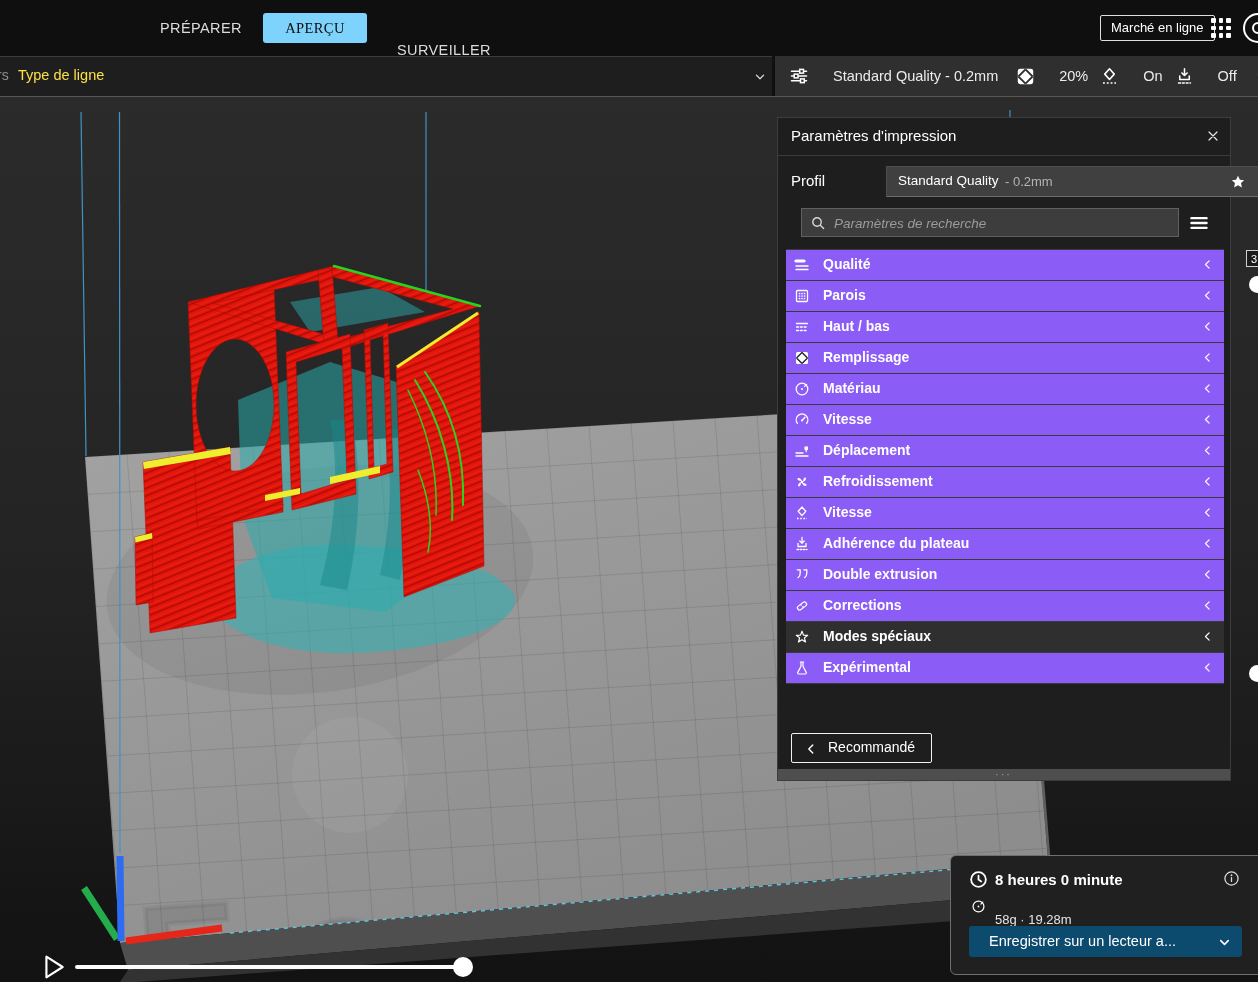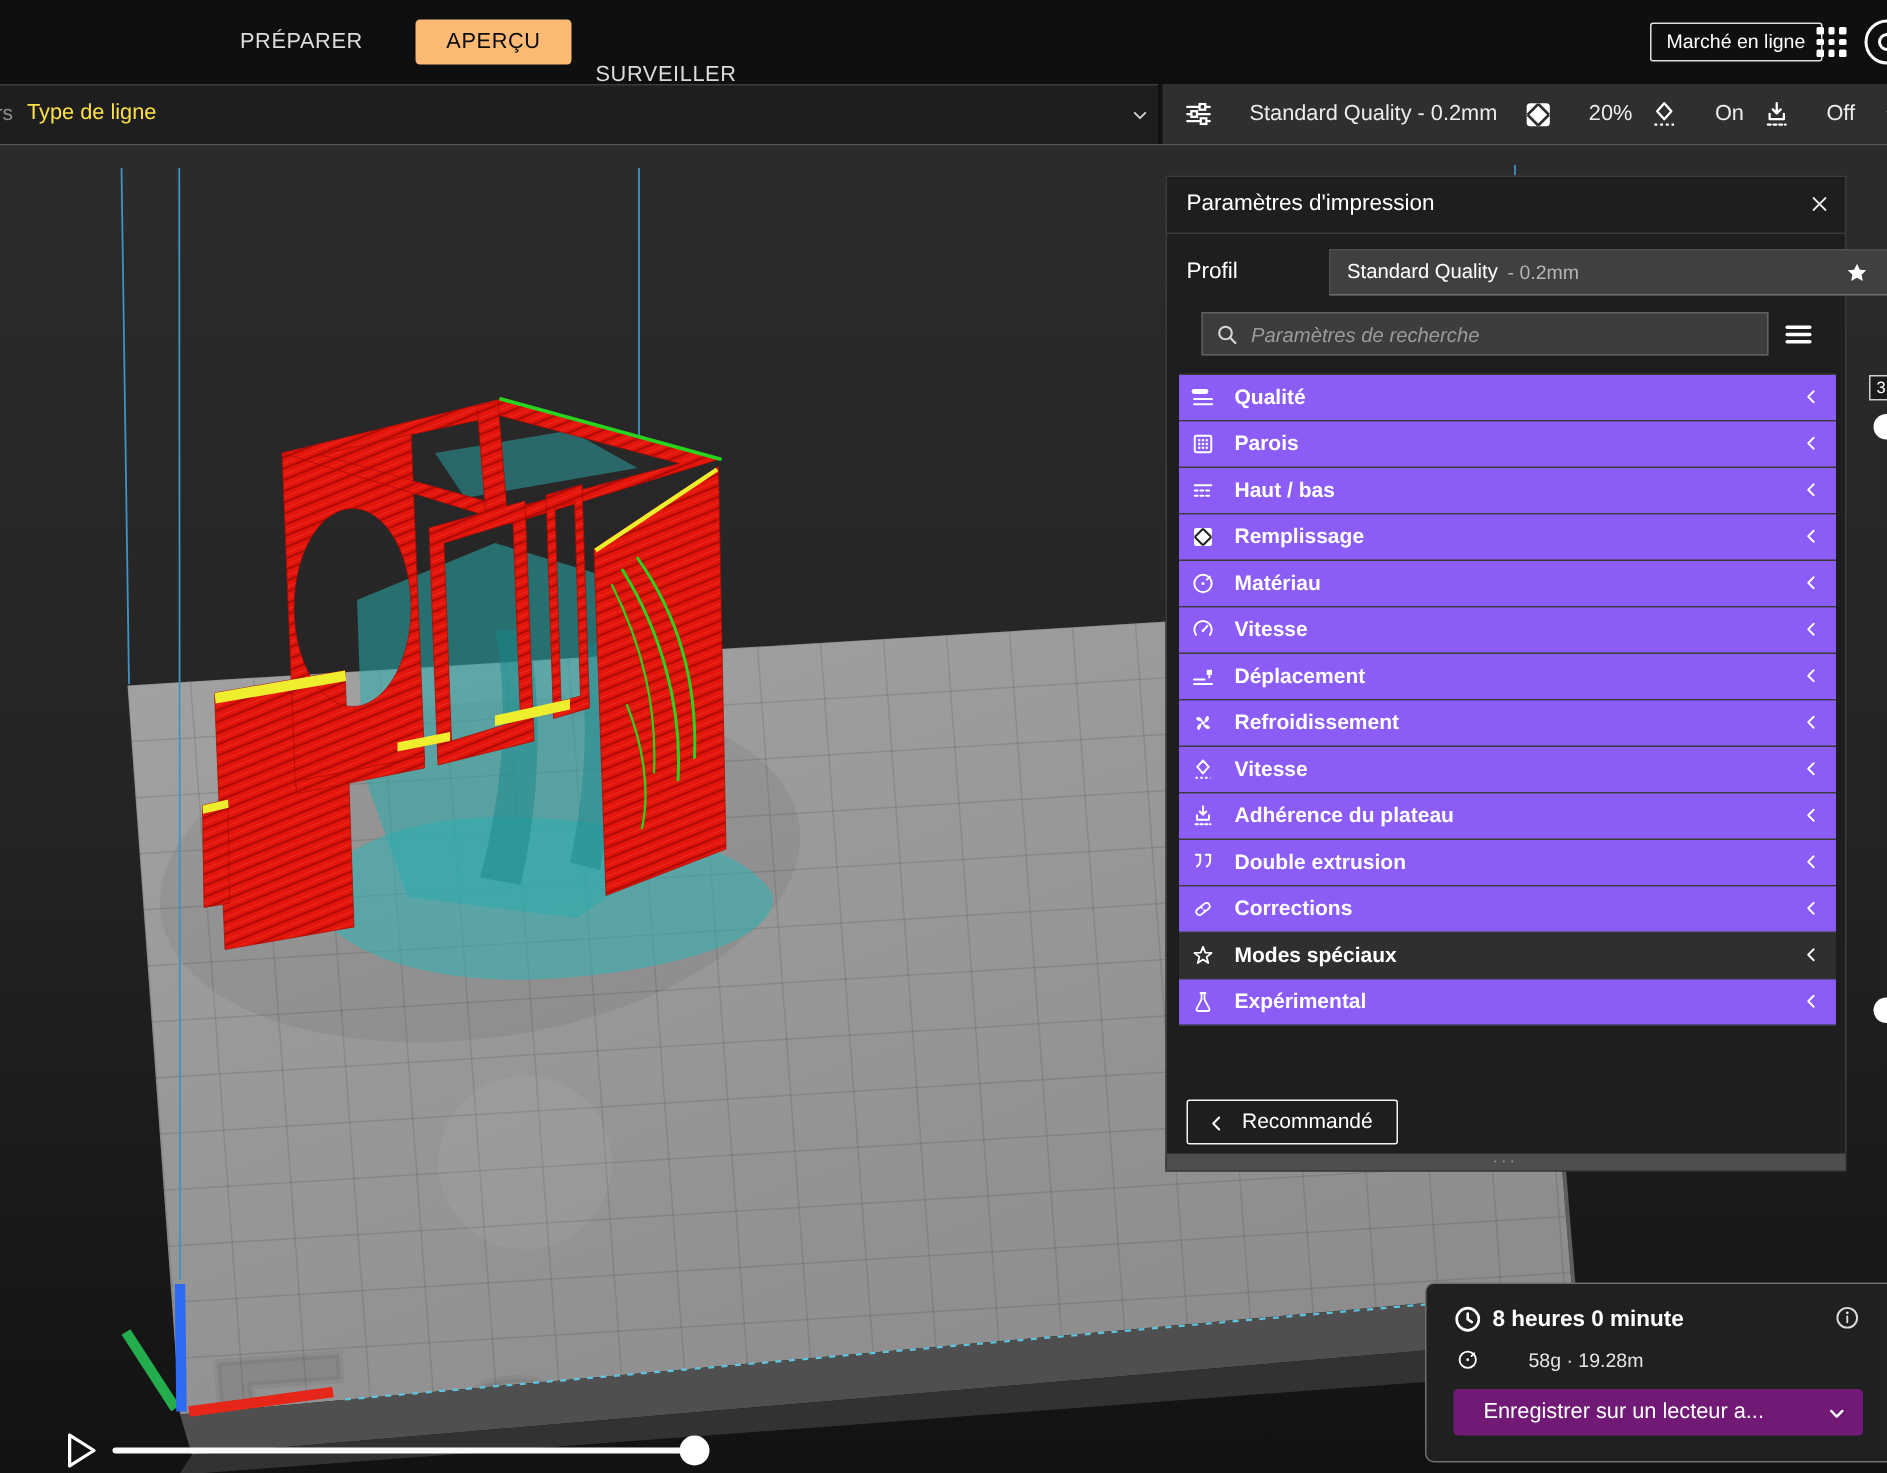--- a/index.html
+++ b/index.html
@@ -10,22 +10,22 @@
   }
   .abs{position:absolute;}
   svg{display:block;}
   .i svg{display:block;}
 
   
   #topbar{top:0;left:0;width:1258px;height:56px;background:#0f0f0f;}
   .tab{position:absolute;top:15px;height:26px;line-height:26px;font-size:14.5px;
        letter-spacing:.4px;color:#dcdcdc;cursor:pointer;}
   #tab-prepare{left:160px;}
-  #tab-preview{left:277px;top:13px;width:104px;height:30px;line-height:30px;
-       background:#fdba74;color:#0c0c0c;text-align:center;border-radius:3px;}
+  #tab-preview{left:263px;top:13px;width:104px;height:30px;line-height:30px;
+       background:#7dd3fc;color:#0c0c0c;text-align:center;border-radius:3px;font-family:Liberation Serif, serif;}
   #tab-monitor{left:397px;margin-top:22px;}
   #marketplace-btn{left:1100px;top:15px;height:24px;line-height:24px;padding:0 10px;
        border:1px solid #dfdfdf;border-radius:2px;font-size:13px;color:#fff;}
   #app-grid{left:1211px;top:18px;width:20px;height:20px;display:grid;
        grid-template-columns:repeat(3,1fr);gap:3px;}
   #app-grid div{width:4.5px;height:4.5px;background:#fff;border-radius:1px;}
   #account-circle{left:1243px;top:13px;width:30px;height:30px;border:2px solid #fff;
        border-radius:50%;box-sizing:border-box;}
   #account-circle:after{content:"";position:absolute;left:7px;top:7px;width:12px;height:12px;
        border:2px solid #fff;border-radius:50%;box-sizing:border-box;}
@@ -85,22 +85,22 @@
   #layer-handle-top{top:276px;}
   #layer-handle-bottom{top:665px;}
 
   
   #action-panel{left:950px;top:855px;width:320px;height:120px;background:#202020;
        border:1px solid #6f6f6f;border-radius:6px;box-sizing:border-box;z-index:6;}
   #ap-time{position:absolute;left:44px;top:15px;font-size:15px;font-weight:bold;color:#fff;}
   #ap-clock{position:absolute;left:18px;top:14px;}
   #ap-info{position:absolute;left:272px;top:14px;cursor:pointer;}
   #ap-spool{position:absolute;left:20px;top:43px;}
-  #ap-material{position:absolute;left:44px;top:43px;font-size:13px;color:#e4e4e4;margin-left:24px;}
-  #ap-save-btn{position:absolute;left:18px;top:70px;width:273px;height:31px;background:#701a75;
+  #ap-material{position:absolute;left:44px;top:56px;font-size:13px;color:#e4e4e4;}
+  #ap-save-btn{position:absolute;left:18px;top:70px;width:273px;height:31px;background:#0c4a6e;
        border-radius:3px;cursor:pointer;}
   #ap-save-btn .lbl{position:absolute;left:20px;top:7px;font-size:14.5px;color:#fff;white-space:nowrap;}
   #ap-save-btn .chev{position:absolute;right:10px;top:9px;}
 
   
   #sim-play{left:42px;top:954px;width:24px;height:26px;cursor:pointer;z-index:4;}
   #sim-slider{left:75px;top:965px;width:390px;height:4px;background:#fbfbfb;border-radius:2px;z-index:4;cursor:pointer;}
   #sim-handle{left:453px;top:957px;width:20px;height:20px;border-radius:50%;background:#ffffff;z-index:4;cursor:grab;}
 
   

